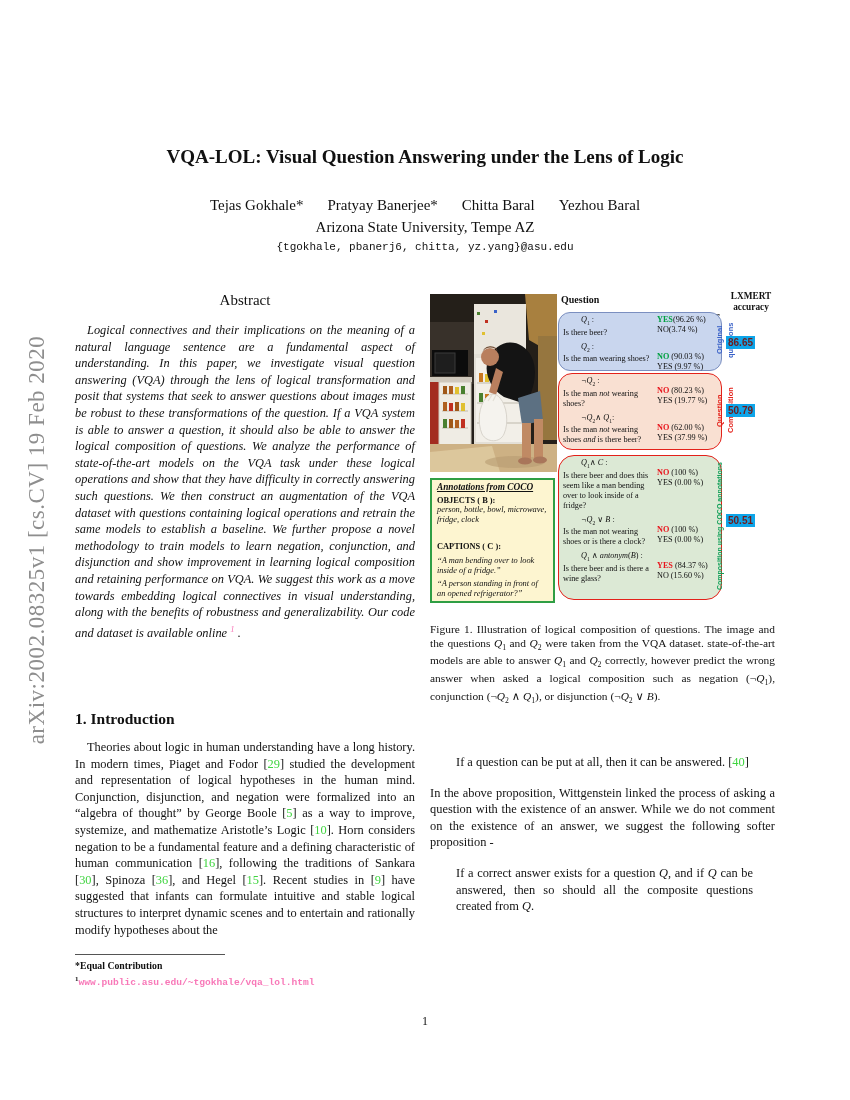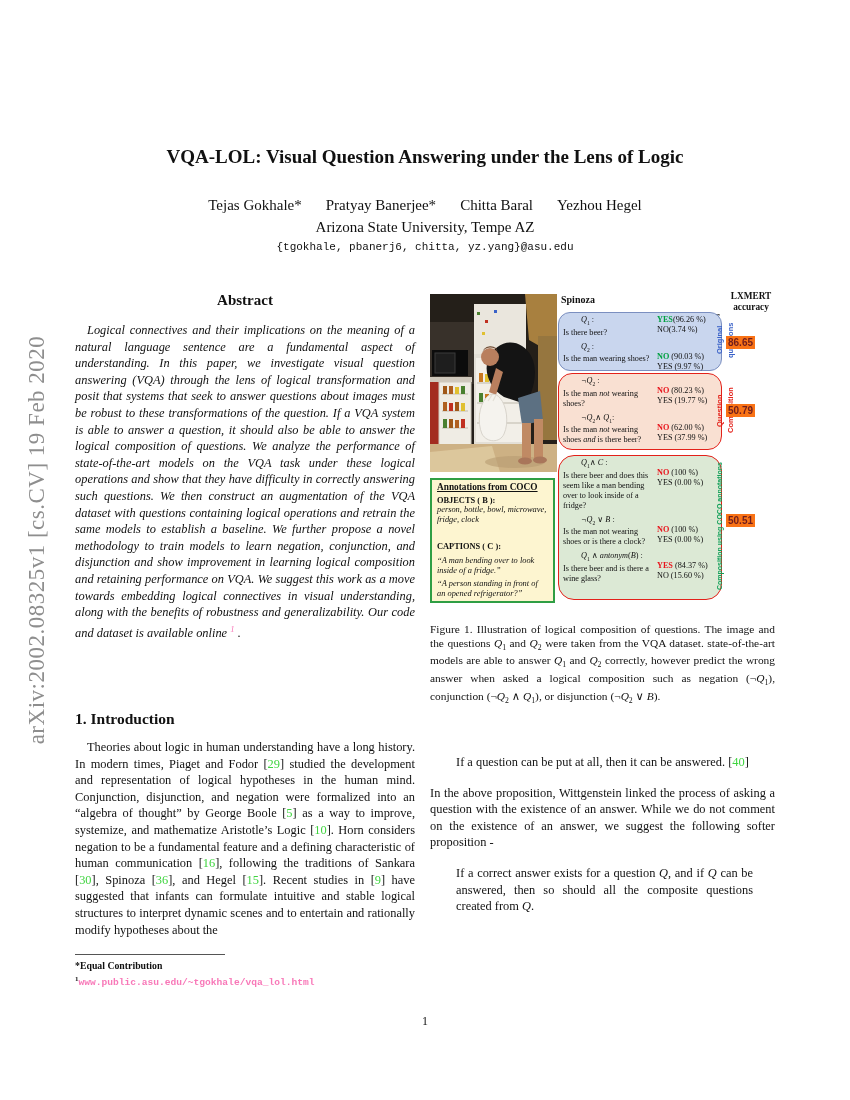--- a/index.html
+++ b/index.html
@@ -15,21 +15,21 @@
   .paper-title{position:absolute;left:75px;width:700px;top:146px;text-align:center;
     font-size:19px;font-weight:bold;}
   .authors{position:absolute;left:75px;width:700px;top:197px;text-align:center;font-size:15px;}
   .authors span{margin:0 12px;text-align:center;}
   .affiliation{position:absolute;left:75px;width:700px;top:219px;text-align:center;font-size:15px;}
   .emails{position:absolute;left:75px;width:700px;top:241px;text-align:center;
     font-family:"Liberation Mono",monospace;font-size:11px;}
 
   
   .abstract-block{position:absolute;left:75px;top:292px;width:340px;}
-  .abstract-heading{text-align:center;font-weight:bold;font-size:15px;margin-bottom:13px;}
+  .abstract-heading{text-align:center;font-weight:normal;font-size:15px;margin-bottom:13px;}
   .abstract-text{font-style:italic;font-size:12.3px;line-height:16.6px;text-align:justify;text-indent:12px;}
   .intro-block{position:absolute;left:75px;top:710px;width:340px;}
   .intro-heading{font-weight:bold;font-size:15.5px;margin-bottom:11px;}
   .body-par{font-size:12.4px;line-height:16.6px;text-align:justify;}
   .indent{text-indent:12px;}
   .footnote-block{position:absolute;left:75px;top:954px;width:340px;font-size:9.8px;font-weight:bold;}
   .footnote-rule{width:150px;border-top:1px solid #555;margin-bottom:4px;}
   .fn-line{line-height:13px;}
   .fn-url{font-family:"Liberation Mono",monospace;color:#f878b8;font-size:9.6px;}
   sup.fnm{font-size:70%;vertical-align:super;}
@@ -39,21 +39,21 @@
   .mi{font-style:italic;}
   .it{font-style:italic;}
   .sub{font-size:68%;vertical-align:sub;}
   .fnmark{color:#f878b8;font-size:70%;vertical-align:super;}
 
   
   .figure-block{position:absolute;left:430px;top:288px;width:350px;height:330px;}
   .photo{position:absolute;left:0;top:6px;width:127px;height:178px;}
   .ann-box{position:absolute;left:0;top:190px;width:111px;background:#fdf5d0;
     border:2px solid #2f9e44;padding:3px 5px;font-size:8.4px;line-height:9.6px;}
-  .ann-title{font-weight:bold;text-decoration:underline;font-size:9.3px;margin-bottom:3px;}
+  .ann-title{font-weight:bold;font-style:italic;text-decoration:underline;font-size:9.3px;margin-bottom:3px;}
   .ann-label{font-weight:bold;margin-top:3px;}
   .ann-italic{font-style:italic;}
   .ann-cap{font-style:italic;margin-top:4px;}
 
   .tbl-header{position:absolute;font-weight:bold;font-size:10px;}
   .h-question{left:131px;top:6px;}
   .h-answer{left:232px;top:22px;text-align:right;}
   .h-acc{left:292px;top:3px;width:58px;text-align:center;font-size:9.3px;line-height:10.5px;}
 
   .qbox{position:absolute;left:128px;width:154px;padding:2px 4px;font-size:8.2px;line-height:10px;}
@@ -69,21 +69,21 @@
   .ans-word{font-weight:bold;}
   .ans-word[data-tone="green"]{color:#00a040;}
   .ans-word[data-tone="red"]{color:#e8141c;}
 
   .vlabel{position:absolute;left:284px;width:11px;writing-mode:vertical-rl;transform:rotate(180deg);
     font-family:"Liberation Sans",sans-serif;font-weight:bold;text-align:center;line-height:11px;}
   .vlabel-blue{top:24px;height:56px;color:#3a62c8;font-size:7.5px;}
   .vlabel-red{top:85px;height:75px;color:#e3211a;font-size:7.5px;}
   .vlabel-green{top:167px;height:142px;color:#14a05a;font-size:7px;}
 
-  .acc{position:absolute;left:296px;background:#f97316;color:#6f1d1d;
+  .acc{position:absolute;left:296px;background:#0ea5e9;color:#6f1d1d;
     font-family:"Liberation Sans",sans-serif;font-weight:bold;font-size:10px;padding:1px 2px;}
   .acc-1{top:48px;}
   .acc-2{top:116px;}
   .acc-3{top:226px;}
 
   .fig-caption{position:absolute;left:430px;top:623px;width:345px;
     font-size:11.4px;line-height:13.6px;text-align:justify;}
 
   .rc-text{position:absolute;left:430px;top:740px;width:345px;}
   .block-quote{margin:14px 22px 14px 26px;font-size:12.4px;line-height:16.6px;text-align:justify;}
@@ -93,21 +93,21 @@
 </head>
 <body>
 
 <div class="page">
 
   <div class="arxiv-banner">arXiv:2002.08325v1  [cs.CV]  19 Feb 2020</div>
 
   <div class="paper-title">VQA-LOL: Visual Question Answering under the Lens of Logic</div>
 
   <div class="authors">
-    <span>Tejas Gokhale*</span><span>Pratyay Banerjee*</span><span>Chitta Baral</span><span>Yezhou Hegel</span>
+    <span>Tejas Gokhale*</span><span>Pratyay Banerjee*</span><span>Chitta Baral</span><span>Yezhou Baral</span>
   </div>
   <div class="affiliation">Arizona State University, Tempe AZ</div>
   <div class="emails">{tgokhale, pbanerj6, chitta, yz.yang}@asu.edu</div>
 
   <div class="abstract-block">
     <div class="abstract-heading">Abstract</div>
     <div class="abstract-text body-par"><span>Logical connectives and their implications on the meaning of a natural language sentence are a fundamental aspect of understanding. In this paper, we investigate visual question answering (VQA) through the lens of logical transformation and posit that systems that seek to answer questions about images must be robust to these transformations of the question. If a VQA system is able to answer a question, it should also be able to answer the logical composition of questions. We analyze the performance of state-of-the-art models on the VQA task under these logical operations and show that they have difficulty in correctly answering such questions. We then construct an augmentation of the VQA dataset with questions containing logical operations and retrain the same models to establish a baseline. We further propose a novel methodology to train models to learn negation, conjunction, and disjunction and show improvement in learning logical composition and retaining performance on VQA. We suggest this work as a move towards embedding logical connectives in visual understanding, along with the benefits of robustness and generalizability. Our code and dataset is available online </span><span class="fnmark">1</span><span> .</span></div>
   </div>
 
   <div class="intro-block">
@@ -189,21 +189,21 @@
 
     <div class="ann-box">
       <div class="ann-title">Annotations from COCO</div>
       <div class="ann-label">OBJECTS ( B ):</div>
       <div class="ann-italic">person, bottle, bowl, microwave, fridge, clock</div>
       <div class="ann-label" style="margin-top:18px;">CAPTIONS ( C ):</div>
       <div class="ann-cap">“A man bending over to look inside of a fridge.”</div>
       <div class="ann-cap">“A person standing in front of an opened refrigerator?”</div>
     </div>
 
-    <div class="tbl-header h-question">Spinoza</div>
+    <div class="tbl-header h-question">Question</div>
     <div class="tbl-header h-answer">Pred. Answer</div>
     <div class="tbl-header h-acc">LXMERT accuracy</div>
 
     <div class="qbox qbox-blue">
       <div class="qrow">
         <div class="qleft">
           <div class="qlabel"><span class="mi">Q</span><span class="sub">1</span><span> :</span></div>
           <div><span>Is there beer?</span></div>
         </div>
         <div class="qright">

